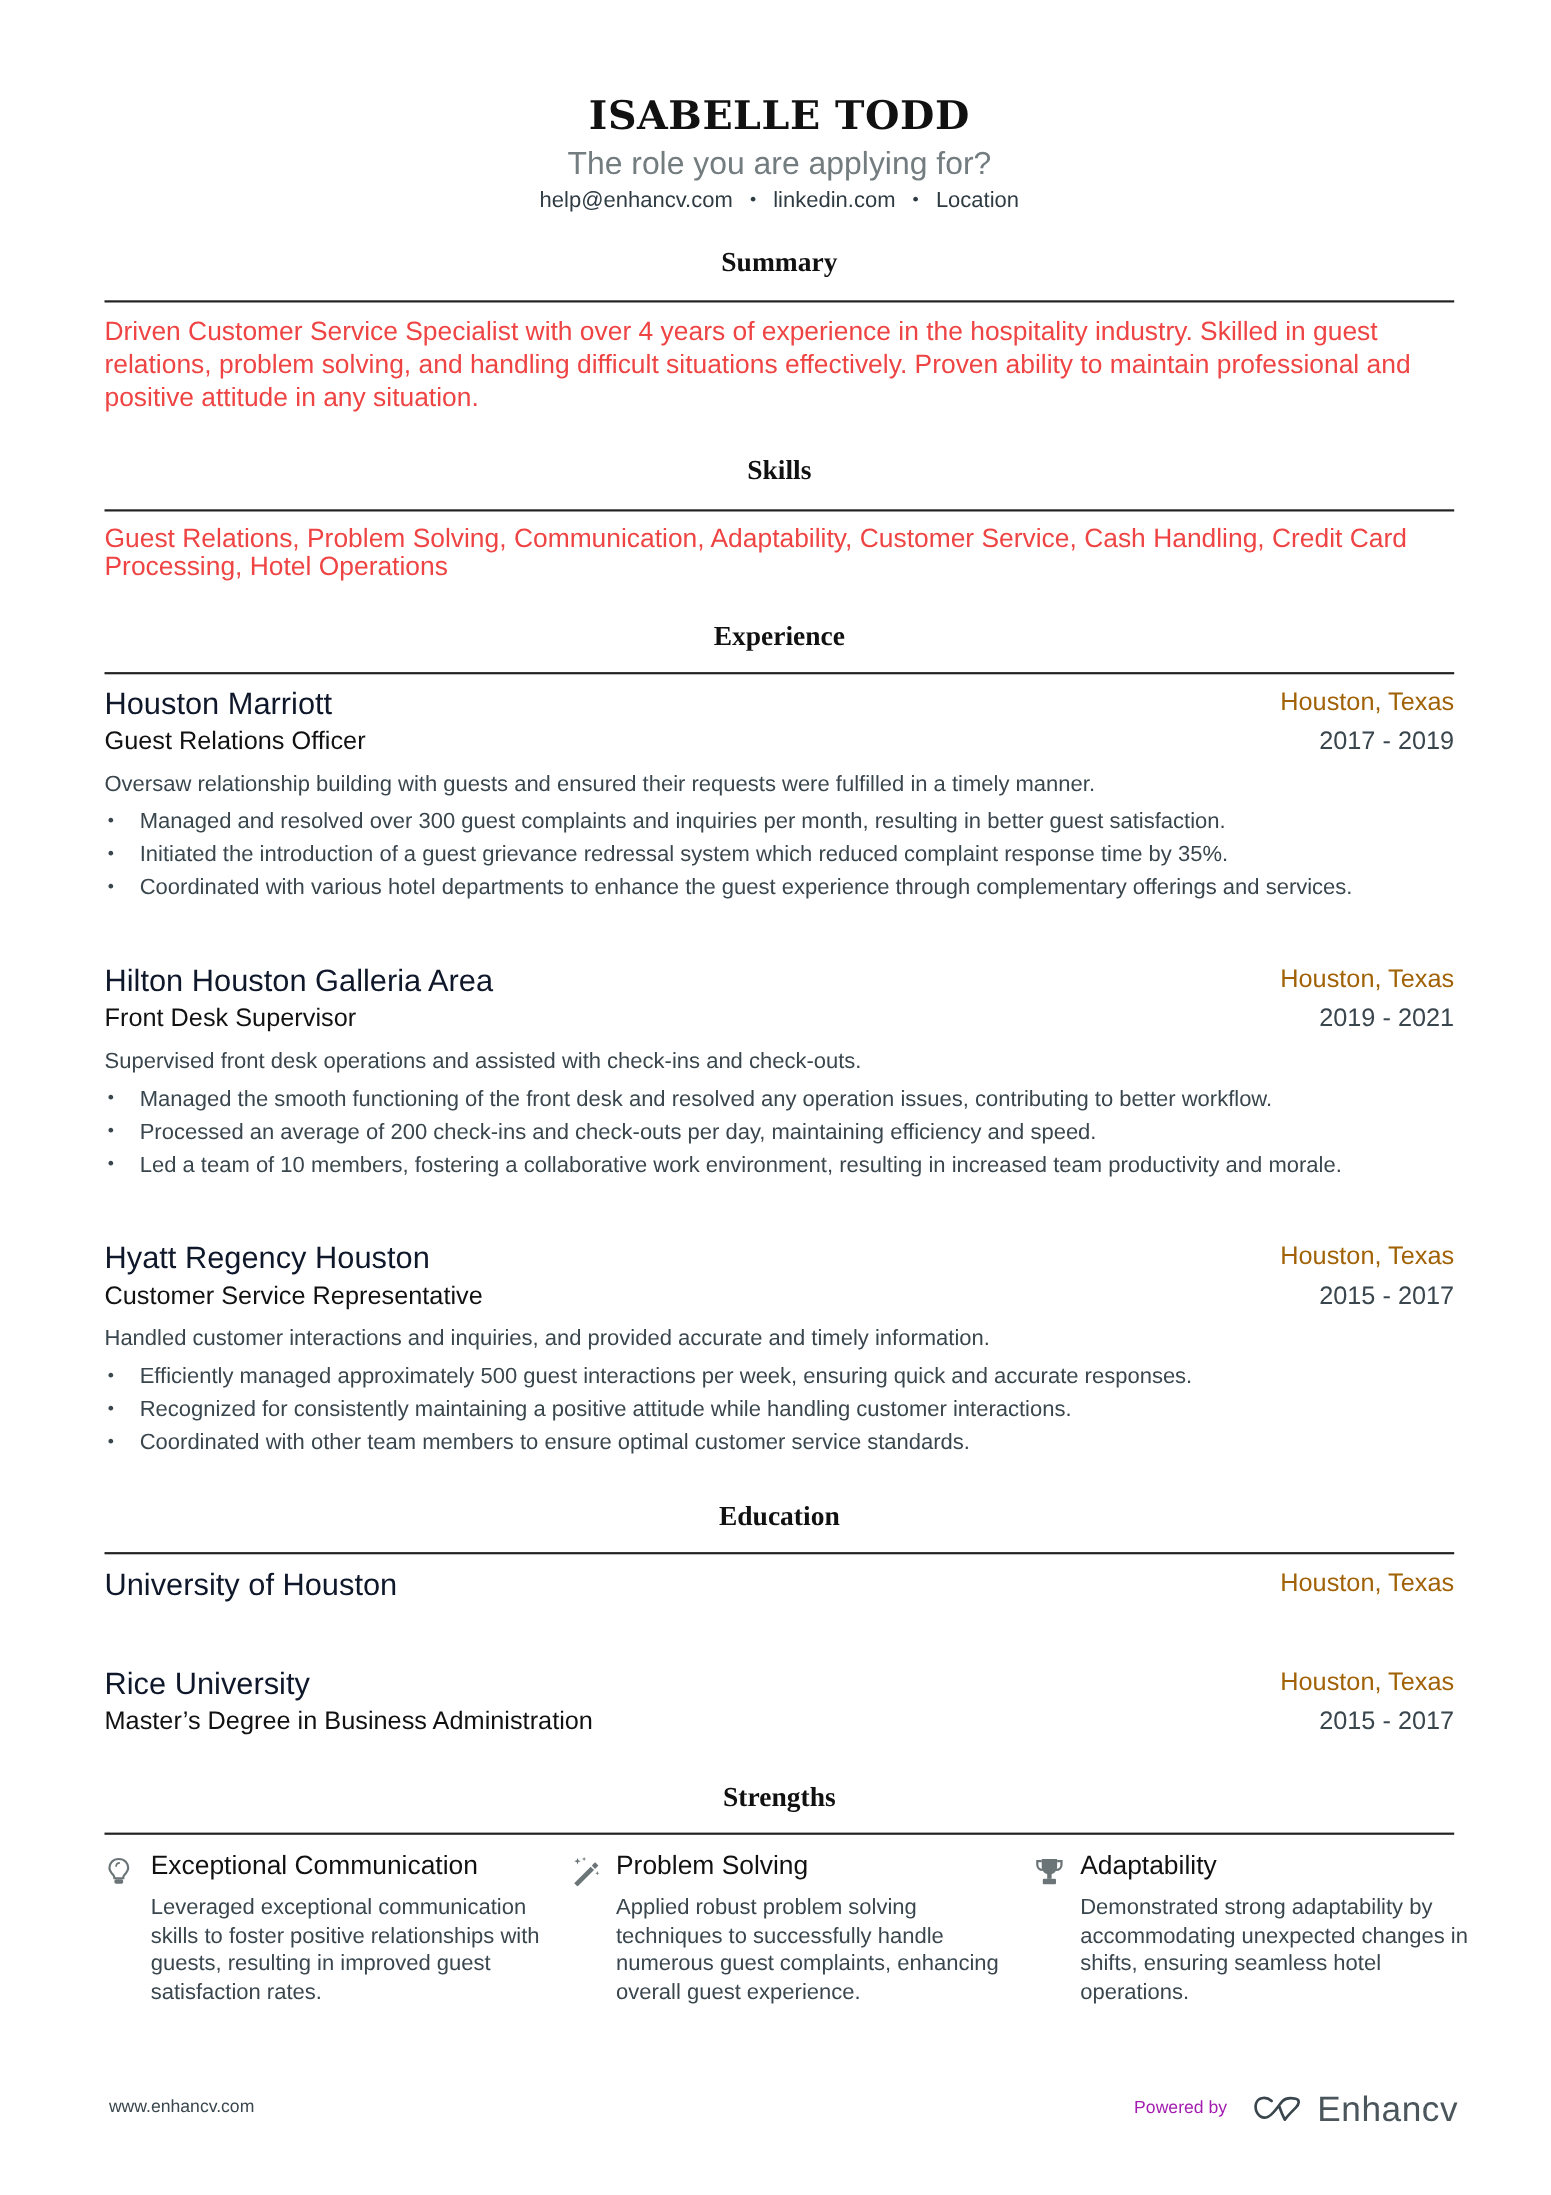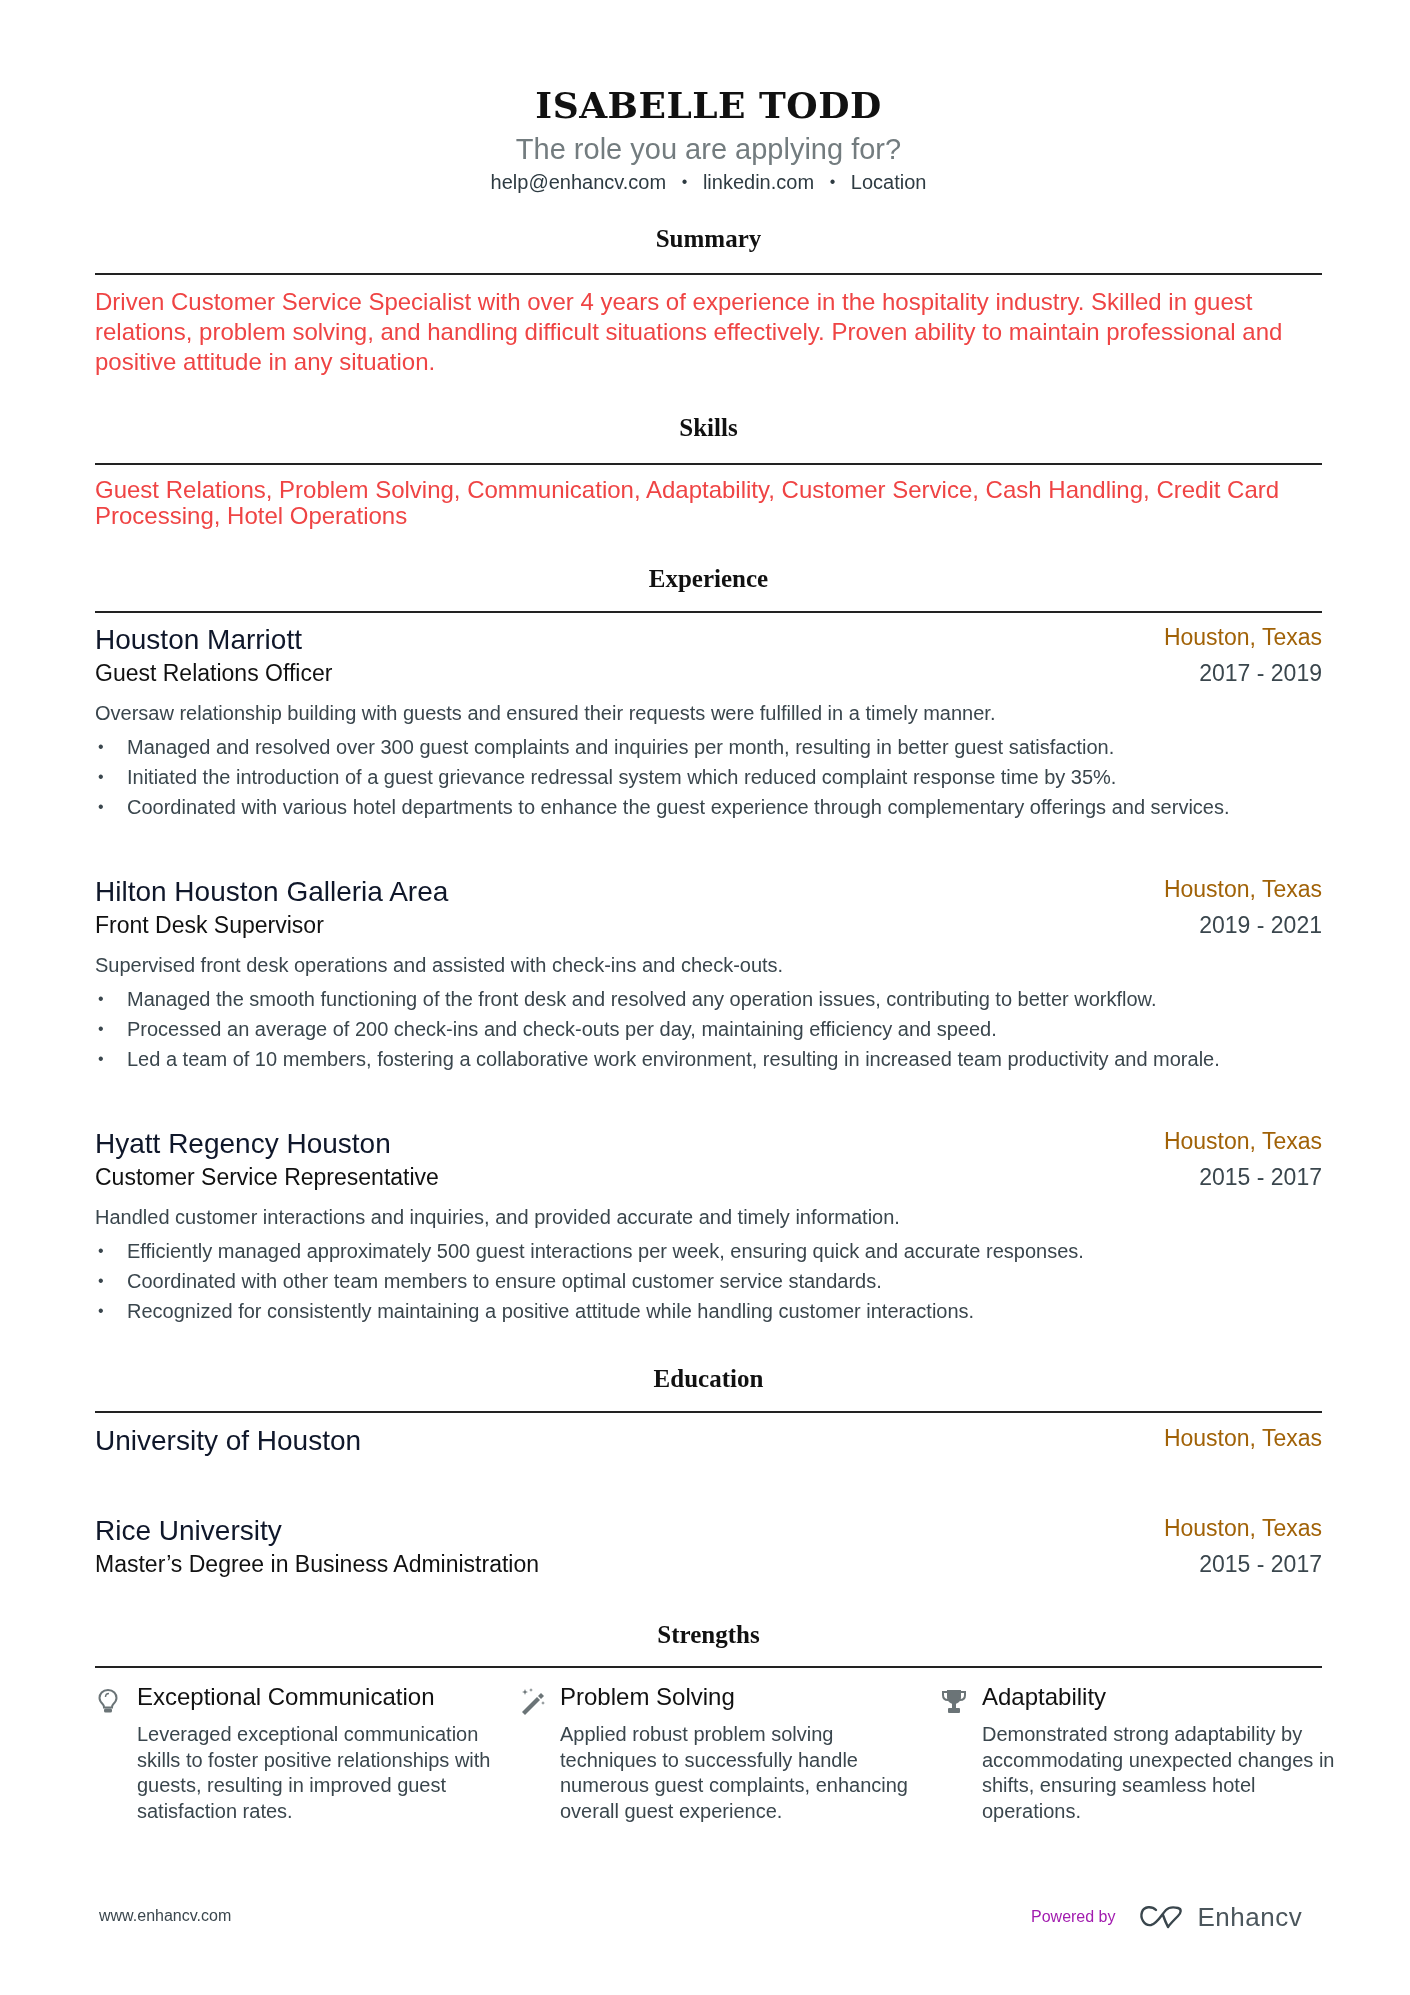--- a/index.html
+++ b/index.html
@@ -37,21 +37,21 @@
   .strengths { position: absolute; left: 0; top: 1683px; width: 100%; }
   .strength { position: absolute; top: 0; width: 390px; }
   .strength .ic { position: absolute; left: 0; top: 4px; width: 26px; height: 28px; }
   .strength .st-title { position: absolute; left: 42px; top: 0; font-size: 24px; color: #111111; white-space: nowrap; }
   .strength .st-desc { position: absolute; left: 42px; top: 39px; width: 360px; font-size: 20px; line-height: 25.6px; color: #3a464d; }
 
   .footer-left { position: absolute; left: 99px; top: 1907px; font-size: 16px; color: #3a464d; }
   .footer-right { position: absolute; left: 1031px; top: 1903px; height: 28px; display: flex; align-items: center; }
   .powered { font-size: 16px; color: #a21caf; margin-right: 22px; }
   .logo-svg { width: 48px; height: 26px; margin-right: 12px; }
-  .brand { font-size: 26px; color: #4b565c; letter-spacing: 0.5px; }
+  .brand { font-size: 32px; color: #4b565c; letter-spacing: 0.5px; }
 </style>
 </head>
 <body>
 
 <div class="page">
 
   <div class="name">ISABELLE TODD</div>
   <div class="role">The role you are applying for?</div>
   <div class="contacts">
     <span>help@enhancv.com</span>
@@ -111,22 +111,22 @@
       <span class="org">Hyatt Regency Houston</span>
       <span class="loc">Houston, Texas</span>
     </div>
     <div class="row" style="height:34px">
       <span class="title">Customer Service Representative</span>
       <span class="dates">2015 - 2017</span>
     </div>
     <div class="desc">Handled customer interactions and inquiries, and provided accurate and timely information.</div>
     <ul class="bullets">
       <li>Efficiently managed approximately 500 guest interactions per week, ensuring quick and accurate responses.</li>
+      <li>Recognized for consistently maintaining a positive attitude while handling customer interactions.</li>
       <li>Coordinated with other team members to ensure optimal customer service standards.</li>
-      <li>Recognized for consistently maintaining a positive attitude while handling customer interactions.</li>
     </ul>
   </div>
 
   <div class="sec-head" style="top:1365px">Education</div>
   <div class="rule" style="top:1411px"></div>
 
   <div class="entry" style="top:1425px">
     <div class="row">
       <span class="org">University of Houston</span>
       <span class="loc">Houston, Texas</span>

